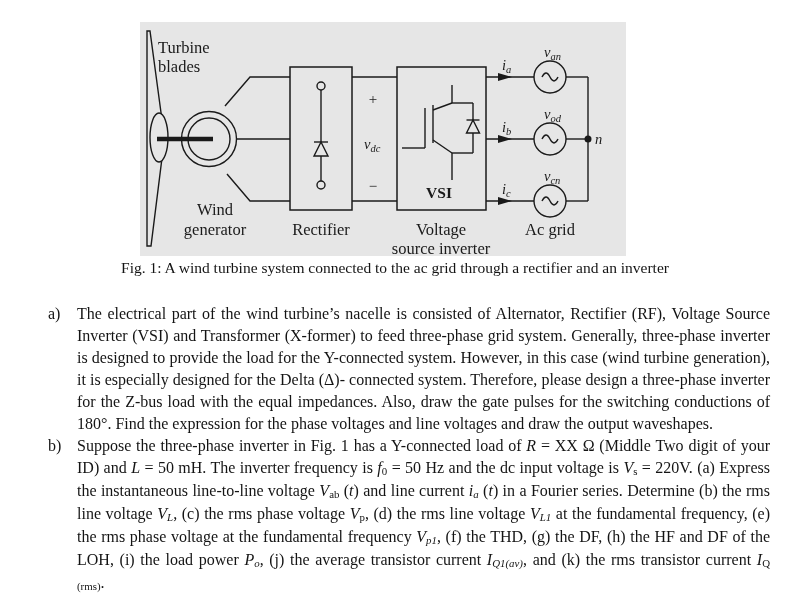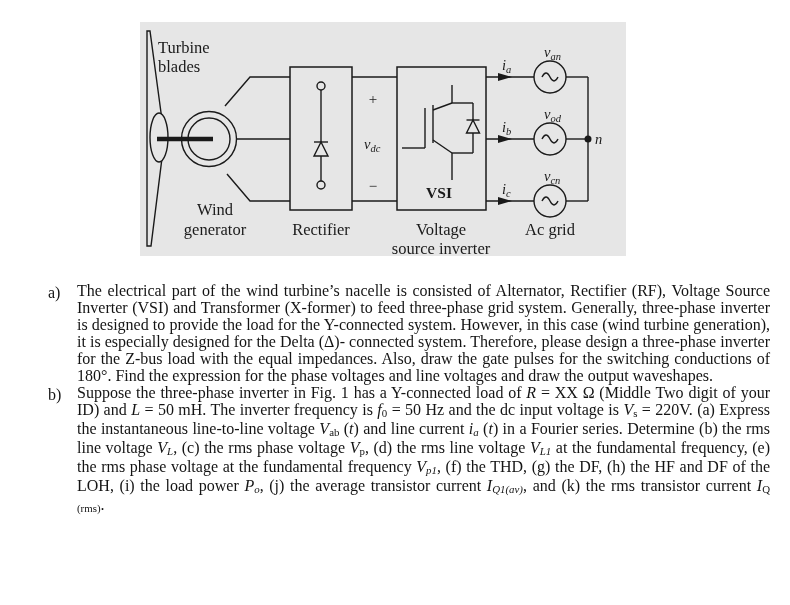--- a/index.html
+++ b/index.html
@@ -9,21 +9,21 @@
   }
   .page{position:relative;width:790px;height:605px;}
   .figure-block{margin:22px 0 0 140px;width:486px;height:234px;}
   .caption{
     margin-top:3px;text-align:center;font-size:15.5px;color:#141414;
     width:790px;
   }
   .questions{margin:26px 20px 0 48px;}
   .q{display:flex;align-items:flex-start;}
   .q-marker{flex:none;width:29px;font-size:16px;line-height:21px;}
-  .q-body{flex:1;text-align:justify;font-size:16px;line-height:17px;}
+  .q-body{flex:1;text-align:justify;font-size:16px;line-height:22px;}
   .it{font-style:italic;}
   .sub{font-size:0.68em;position:relative;top:0.18em;}
   
   .ft{font-family:"Liberation Serif",serif;font-size:16.5px;fill:#1a1a1a;}
   .ft-c{text-anchor:middle;}
   .ft-it{font-family:"Liberation Serif",serif;font-style:italic;font-size:14.5px;fill:#1a1a1a;}
   .ft-sub{font-size:10.5px;}
   .ft-bold{font-family:"Liberation Serif",serif;font-weight:bold;font-size:15.5px;fill:#1a1a1a;text-anchor:middle;}
   .ft-sign{font-family:"Liberation Serif",serif;font-size:15px;fill:#1a1a1a;text-anchor:middle;}
   .wire{stroke:#1a1a1a;stroke-width:1.4;fill:none;}
@@ -154,20 +154,21 @@
         <text class="ft ft-c" x="75" y="193">Wind</text>
         <text class="ft ft-c" x="75" y="213">generator</text>
         <text class="ft ft-c" x="181" y="213">Rectifier</text>
         <text class="ft ft-c" x="301" y="213">Voltage</text>
         <text class="ft ft-c" x="301" y="232">source inverter</text>
         <text class="ft ft-c" x="410" y="213">Ac grid</text>
       </g>
     </svg>
   </div>
 
+  <div class="caption">Fig. 1: A wind turbine system connected to the ac grid through a rectifier and an inverter</div>
 
   <div class="questions">
     <div class="q">
       <span class="q-marker">a)</span>
       <div class="q-body"><span>The electrical part of the wind turbine’s nacelle is consisted of Alternator, Rectifier (RF), Voltage Source Inverter (VSI) and Transformer (X-former) to feed three-phase grid system. Generally, three-phase inverter is designed to provide the load for the Y-connected system. However, in this case (wind turbine generation), it is especially designed for the Delta (Δ)- connected system. Therefore, please design a three-phase inverter for the Z-bus load with the equal impedances. Also, draw the gate pulses for the switching conductions of 180°. Find the expression for the phase voltages and line voltages and draw the output waveshapes.</span></div>
     </div>
     <div class="q">
       <span class="q-marker">b)</span>
       <div class="q-body"><span>Suppose the three-phase inverter in Fig. 1 has a Y-connected load of </span><span class="it">R</span><span> = XX Ω (Middle Two digit of your ID) and </span><span class="it">L</span><span> = 50 mH. The inverter frequency is </span><span class="it">f</span><span class="sub">0</span><span> = 50 Hz and the dc input voltage is </span><span class="it">V</span><span class="sub">s</span><span> = 220V. (a) Express the instantaneous line-to-line voltage </span><span class="it">V</span><span class="sub">ab</span><span> (</span><span class="it">t</span><span>) and line current </span><span class="it">i</span><span class="it sub">a</span><span> (</span><span class="it">t</span><span>) in a Fourier series. Determine (b) the rms line voltage </span><span class="it">V</span><span class="it sub">L</span><span>, (c) the rms phase voltage </span><span class="it">V</span><span class="sub">p</span><span>, (d) the rms line voltage </span><span class="it">V</span><span class="it sub">L1</span><span> at the fundamental frequency, (e) the rms phase voltage at the fundamental frequency </span><span class="it">V</span><span class="it sub">p1</span><span>, (f) the THD, (g) the DF, (h) the HF and DF of the LOH, (i) the load power </span><span class="it">P</span><span class="it sub">o</span><span>, (j) the average transistor current </span><span class="it">I</span><span class="it sub">Q1(av)</span><span>, and (k) the rms transistor current </span><span class="it">I</span><span class="sub">Q (rms)</span><span>.</span></div>
     </div>

